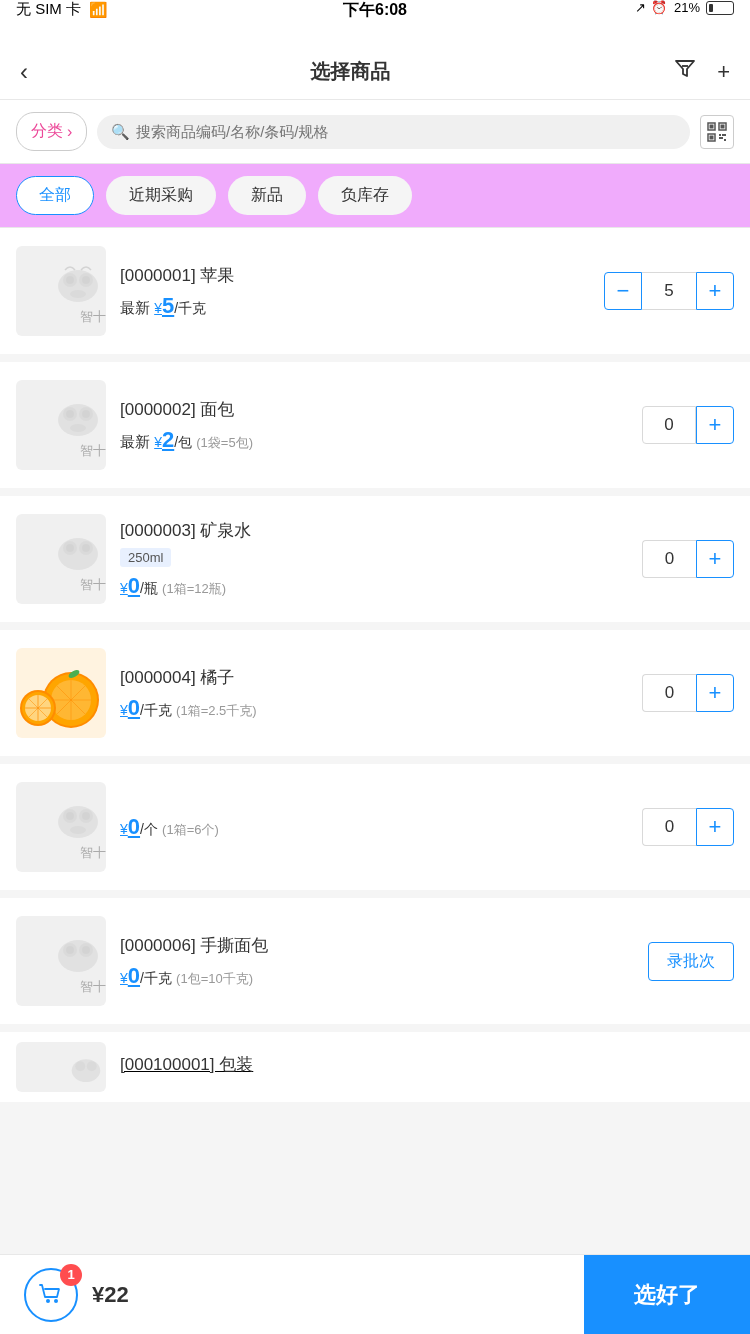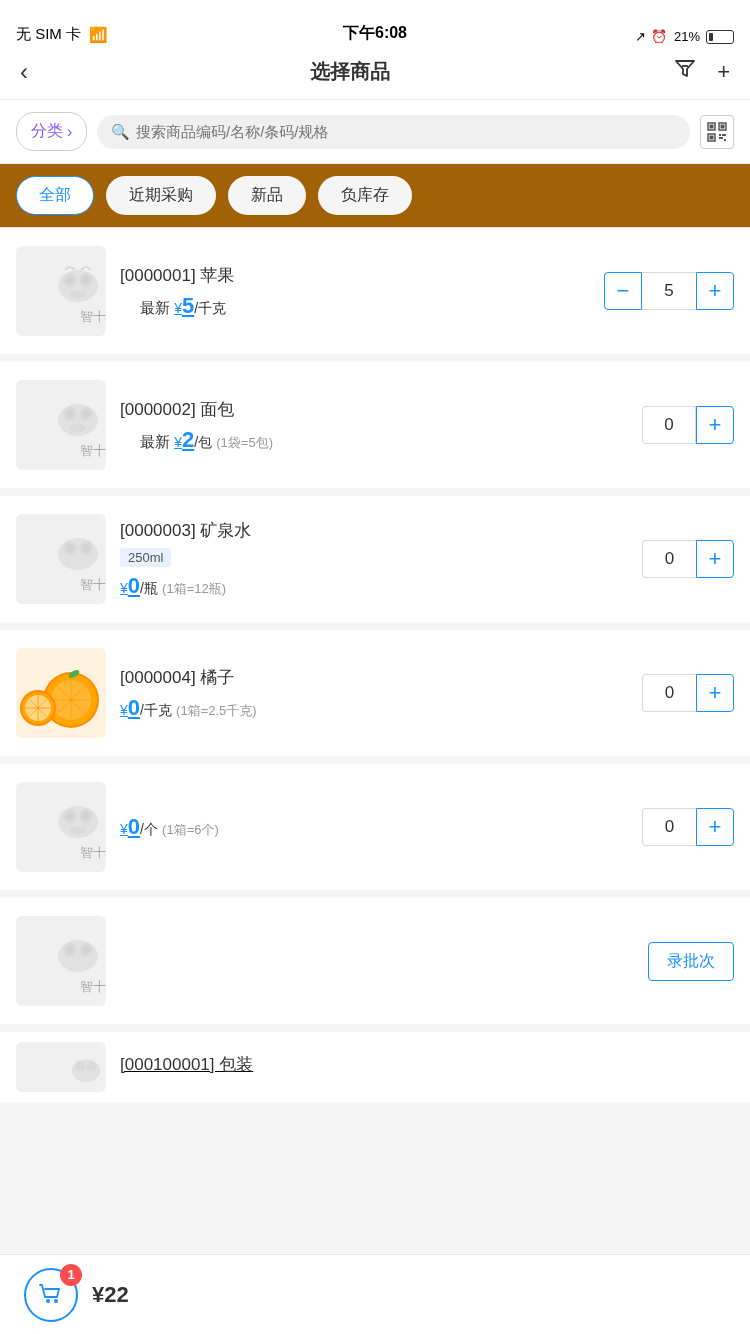--- a/index.html
+++ b/index.html
@@ -10,21 +10,21 @@
       width: 750px;
       min-height: 1334px;
       overflow-x: hidden;
     }
 
     
     .status-bar {
       background: #fff;
       height: 44px;
       display: flex;
-      align-items: flex-end;
+      align-items: flex-start;
       justify-content: space-between;
       padding: 0 16px;
       font-size: 15px;
       font-weight: 500;
     }
     .status-left { display: flex; align-items: center; gap: 8px; }
     .status-center { position: absolute; left: 50%; transform: translateX(-50%); font-size: 16px; font-weight: 600; }
     .status-right { display: flex; align-items: center; gap: 6px; font-size: 13px; }
     .wifi-icon { font-size: 15px; }
     .battery-bar {
@@ -53,41 +53,41 @@
       background: #fff;
       padding: 12px 16px;
       display: flex;
       align-items: center;
       gap: 10px;
       border-bottom: 1px solid #e8e8e8;
     }
     .category-btn {
       display: flex; align-items: center; gap: 4px;
       border: 1px solid #ccc; border-radius: 18px;
-      padding: 8px 14px; font-size: 16px; color: #8b5cf6;
+      padding: 8px 14px; font-size: 16px; color: #ec4899;
       background: #fff; white-space: nowrap; cursor: pointer;
     }
     .search-bar {
       flex: 1; display: flex; align-items: center;
       background: #f0f0f0; border-radius: 20px;
       padding: 8px 14px; gap: 6px;
     }
     .search-icon { font-size: 15px; color: #999; }
     .search-input {
       border: none; background: transparent; font-size: 15px; color: #999;
       outline: none; flex: 1;
     }
     .scan-icon {
       width: 34px; height: 34px; display: flex; align-items: center; justify-content: center;
       font-size: 20px; color: #555; cursor: pointer; border: 1.5px solid #ccc; border-radius: 4px;
     }
 
     
     .filter-tabs {
-      background: #a16207;
+      background: #f0abfc;
       display: flex;
       padding: 12px 16px;
       gap: 12px;
       border-bottom: 1px solid #e8e8e8;
     }
     .filter-tab {
       padding: 8px 22px;
       border-radius: 22px;
       font-size: 16px;
       cursor: pointer;
@@ -127,21 +127,21 @@
     }
     .owl-svg { opacity: 0.4; }
 
     .product-info { flex: 1; min-width: 0; }
     .product-name { font-size: 17px; font-weight: 500; color: #333; margin-bottom: 6px; }
     .product-tag {
       display: inline-block; background: #e8f0fe; color: #555;
       font-size: 13px; padding: 2px 8px; border-radius: 3px; margin-bottom: 6px;
     }
     .product-price { font-size: 15px; color: #333; }
-    .price-prefix { color: #333; margin-left: 20px; }
+    .price-prefix { color: #333; }
     .price-symbol { color: #1890ff; font-size: 14px; text-decoration: underline; }
     .price-num { color: #1890ff; font-size: 22px; font-weight: 700; text-decoration: underline; }
     .price-unit { color: #333; font-size: 14px; }
     .price-note { color: #999; font-size: 13px; }
 
     .qty-control { display: flex; align-items: center; gap: 0; margin-left: auto; }
     .qty-btn {
       width: 38px; height: 38px;
       display: flex; align-items: center; justify-content: center;
       border: 1px solid #1890ff; background: #fff;
@@ -442,20 +442,27 @@
         <svg class="owl-svg" width="56" height="50" viewBox="0 0 56 50" fill="#aaa">
           <ellipse cx="28" cy="30" rx="20" ry="16" fill="#ccc"></ellipse>
           <circle cx="20" cy="24" r="7" fill="#bbb"></circle>
           <circle cx="36" cy="24" r="7" fill="#bbb"></circle>
           <circle cx="20" cy="24" r="4" fill="#aaa"></circle>
           <circle cx="36" cy="24" r="4" fill="#aaa"></circle>
         </svg>
         <span style="color:#aaa;font-size:13px;margin-top:2px;font-weight:500;">智十</span>
       </div>
     </div>
+    <div class="product-info">
+      <div class="product-name">[0000006] 手撕面包</div>
+      <div class="product-price">
+        <span class="price-symbol">¥</span><span class="price-num">0</span><span class="price-unit">/千克</span>
+        <span class="price-note">(1包=10千克)</span>
+      </div>
+    </div>
     <button class="batch-btn">录批次</button>
   </div>
 
   <div class="product-item-partial">
     <div class="product-image" style="height:50px; min-height:50px;">
       <div class="owl-placeholder">
         <svg class="owl-svg" width="40" height="36" viewBox="0 0 56 50" fill="#aaa">
           <ellipse cx="28" cy="30" rx="20" ry="16" fill="#ccc"></ellipse>
           <circle cx="20" cy="24" r="7" fill="#bbb"></circle>
           <circle cx="36" cy="24" r="7" fill="#bbb"></circle>
@@ -474,13 +481,14 @@
     <div class="cart-icon-wrap">
       <svg width="28" height="28" viewBox="0 0 28 28" fill="none">
         <path d="M3 4h2l3 12h12l2-8H8" stroke="#1890ff" stroke-width="1.8" stroke-linecap="round" stroke-linejoin="round" fill="none"></path>
         <circle cx="11" cy="20" r="2" fill="#1890ff"></circle>
         <circle cx="19" cy="20" r="2" fill="#1890ff"></circle>
       </svg>
       <div class="cart-badge">1</div>
     </div>
     <span class="cart-total">¥22</span>
   </div>
+  <button class="confirm-btn">选好了</button>
 </div>
 
 </body></html>

